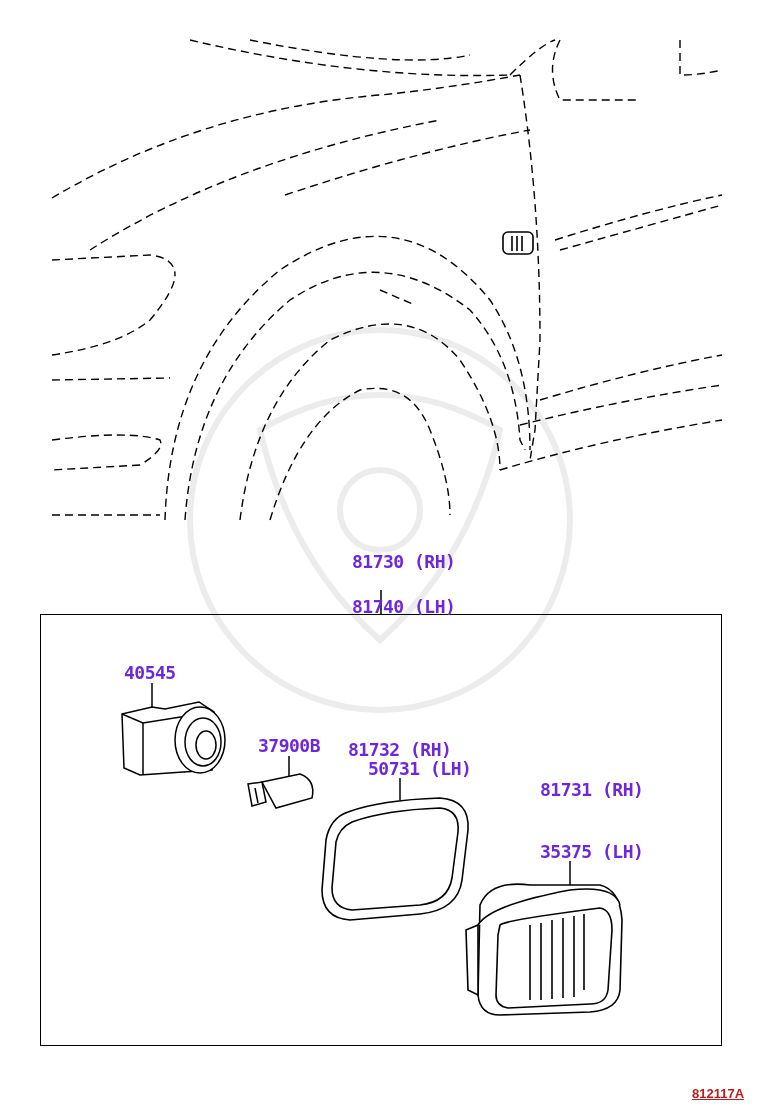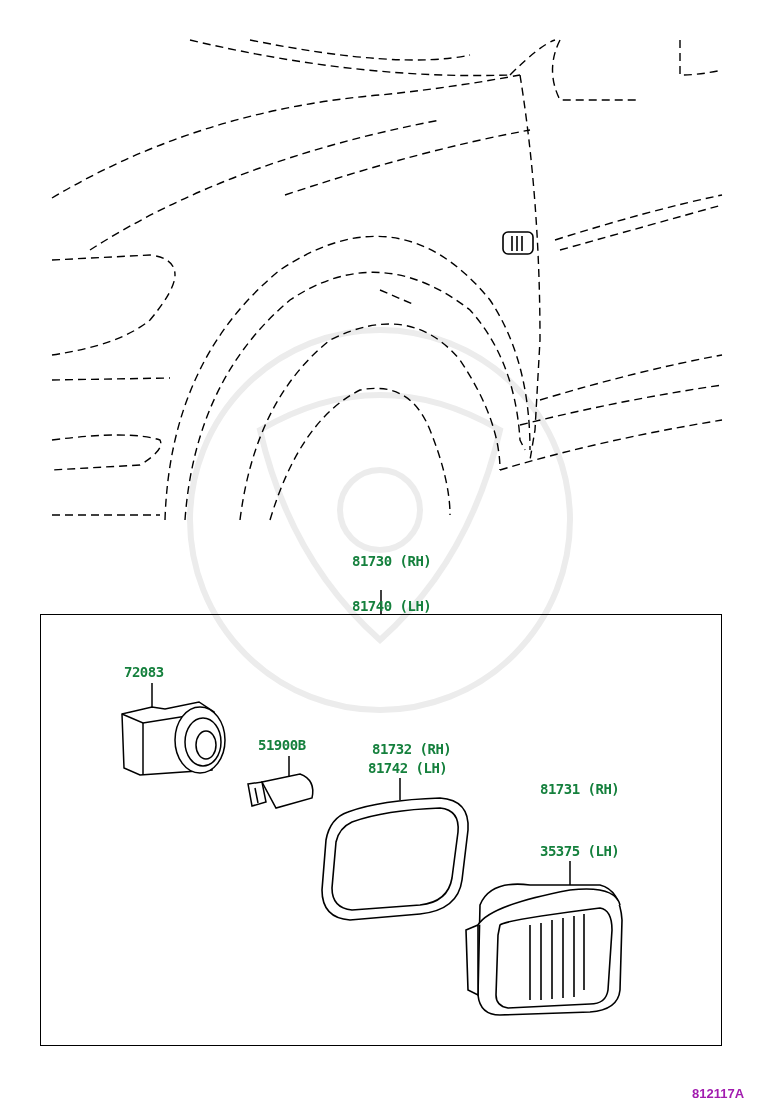--- a/index.html
+++ b/index.html
@@ -1,22 +1,22 @@
 <!DOCTYPE html>
 <html><head>
 <meta charset="utf-8">
 <style>
   html, body { margin: 0; padding: 0; background: #ffffff; }
   body { width: 760px; height: 1112px; position: relative; overflow: hidden;
          font-family: "DejaVu Sans Mono", monospace; }
   .canvas { position: absolute; left: 0; top: 0; width: 760px; height: 1112px; }
   .lbl { position: absolute; font-family: "DejaVu Sans Mono", "Liberation Mono", monospace;
-         font-weight: bold; font-size: 14px; line-height: 19px; color: #15803d; white-space: pre; letter-spacing: -0.5px; }
+         font-weight: bold; font-size: 18px; line-height: 19px; color: #6d28d9; white-space: pre; letter-spacing: -0.5px; }
   .small { font-family: "Liberation Sans", sans-serif; font-weight: bold; font-size: 13px;
-           position: absolute; color: #a21caf; }
+           position: absolute; color: #b91c1c; text-decoration: underline; }
   .frame { position: absolute; left: 40px; top: 614px; width: 682px; height: 432px;
            border: 1.5px solid #000; box-sizing: border-box; }
 </style>
 </head>
 <body>
 
 <div class="canvas">
 
   <svg class="canvas" width="760" height="1112" viewBox="0 0 760 1112">
 
@@ -105,23 +105,23 @@
       <line x1="574" y1="916" x2="574" y2="997"></line>
       <line x1="584" y1="914" x2="584" y2="990"></line>
     </g>
   </svg>
 
   <div class="frame"></div>
 
   <div class="lbl" style="left:352px;top:552px">81730 (RH)</div>
   <div class="lbl" style="left:352px;top:597px">81740 (LH)</div>
 
-  <div class="lbl" style="left:124px;top:663px">72083</div>
-  <div class="lbl" style="left:258px;top:736px">51900B</div>
+  <div class="lbl" style="left:124px;top:663px">40545</div>
+  <div class="lbl" style="left:258px;top:736px">37900B</div>
 
-  <div class="lbl" style="left:372px;top:740px">81732 (RH)</div>
-  <div class="lbl" style="left:368px;top:759px">81742 (LH)</div>
+  <div class="lbl" style="left:348px;top:740px">81732 (RH)</div>
+  <div class="lbl" style="left:368px;top:759px">50731 (LH)</div>
 
   <div class="lbl" style="left:540px;top:780px">81731 (RH)</div>
   <div class="lbl" style="left:540px;top:842px">35375 (LH)</div>
 
   <div class="small" style="left:692px;top:1086px">812117A</div>
 </div>
 
 </body></html>

